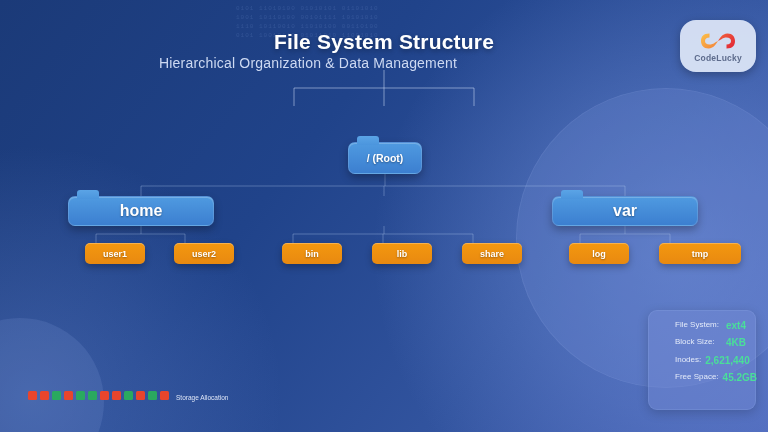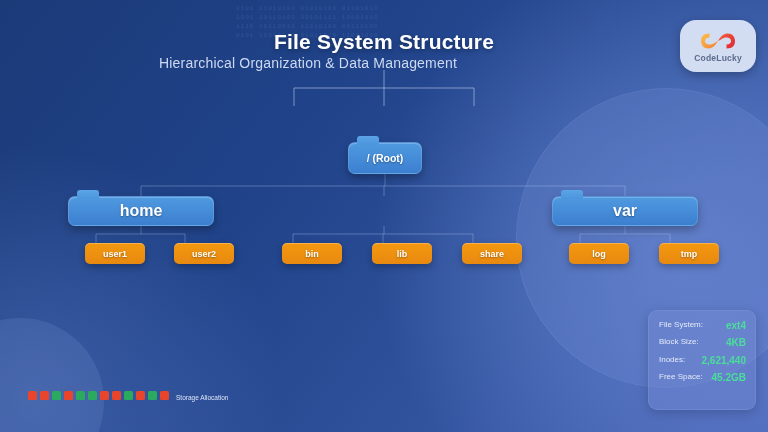--- a/index.html
+++ b/index.html
@@ -75,37 +75,37 @@
     background:linear-gradient(180deg,#f4980f 0%,#e88910 100%);
     box-shadow:0 3px 7px rgba(0,0,0,0.27), inset 0 1px 0 rgba(255,255,255,0.26);
     margin-left:19px;
   }
   .n-user1 { left:66px;  top:243px; width:60px; }
   .n-user2 { left:155px; top:243px; width:60px; }
   .n-bin   { left:263px; top:243px; width:60px; }
   .n-lib   { left:353px; top:243px; width:60px; }
   .n-share { left:443px; top:243px; width:60px; }
   .n-log   { left:550px; top:243px; width:60px; }
-  .n-tmp   { left:640px; top:243px; width:60px;justify-content:center; }
+  .n-tmp   { left:640px; top:243px; width:82px;justify-content:center; }
 
   
   .logo {
     position:absolute; right:12px; top:8px; width:76px; height:52px;
     background:rgba(222,230,248,0.93); border-radius:16px;
     box-shadow:0 3px 10px rgba(0,0,0,0.27);
     display:flex; flex-direction:column; align-items:center; justify-content:center; gap:1px;margin-top:12px;
   }
   .logo-text { font-size:8.5px; font-weight:bold; color:#5d6b8c; letter-spacing:.2px; }
 
   
   .info {
     position:absolute; right:12px; bottom:22px; width:108px;
     background:rgba(118,140,215,0.42); border-radius:9px;
     border:1px solid rgba(170,190,240,0.16);
-    padding:9px 9px 10px 10px;
+    padding:9px 9px 10px 26px;
     box-shadow:0 3px 11px rgba(0,0,0,0.18);
   }
   .info-row { display:flex; justify-content:space-between; gap:4px; margin-bottom:6.5px; }
   .info-row:last-child { margin-bottom:16px; }
   .info-k { font-size:8px; color:#e3eaf9; white-space:nowrap; }
   .info-v { font-size:10px; color:#4ade9a; font-weight:bold; white-space:nowrap; }
 
   
   .storage { position:absolute; left:28px; bottom:32px; display:flex; align-items:flex-end; gap:4px; }
   .blocks { display:flex; gap:3px; }

